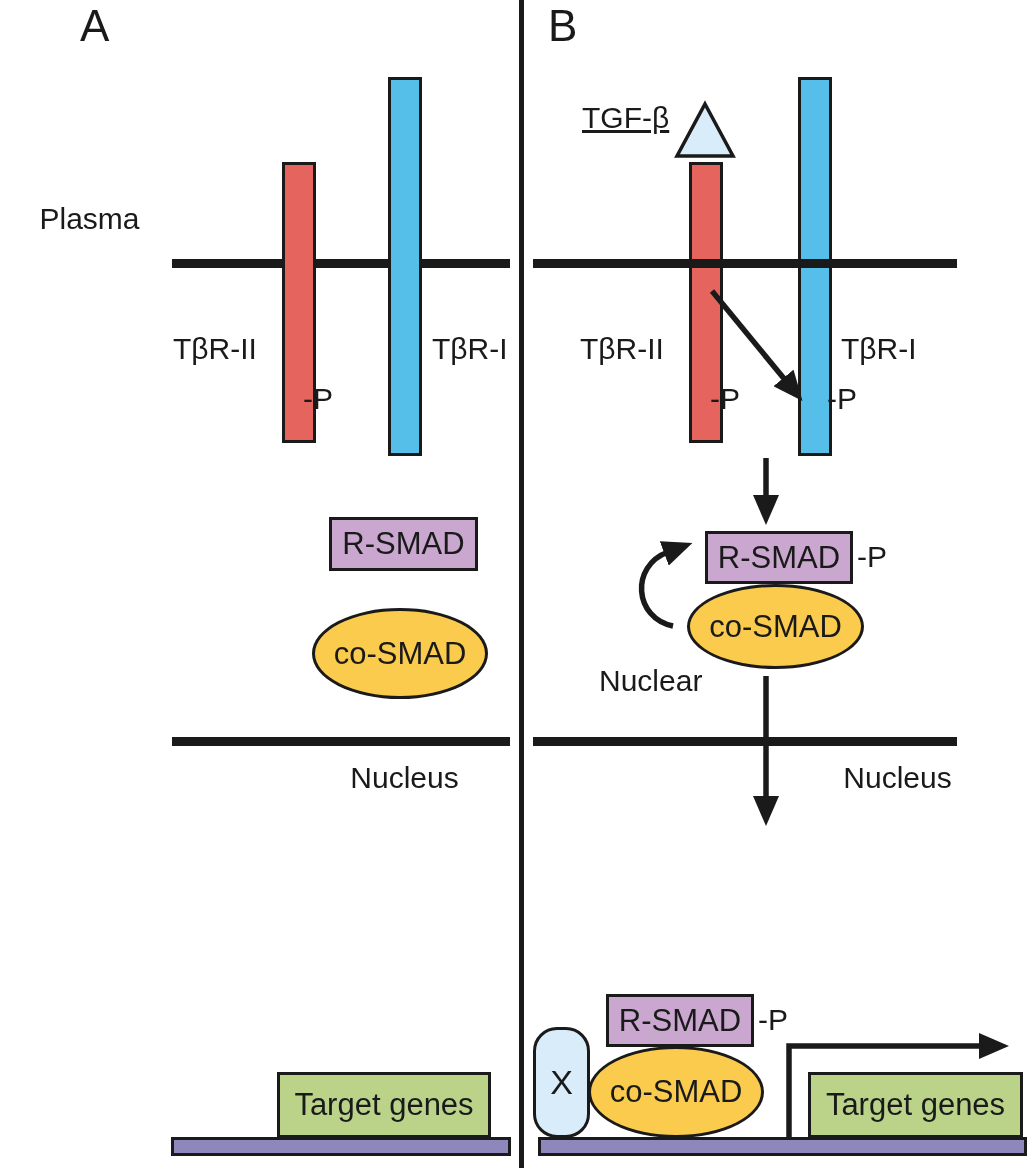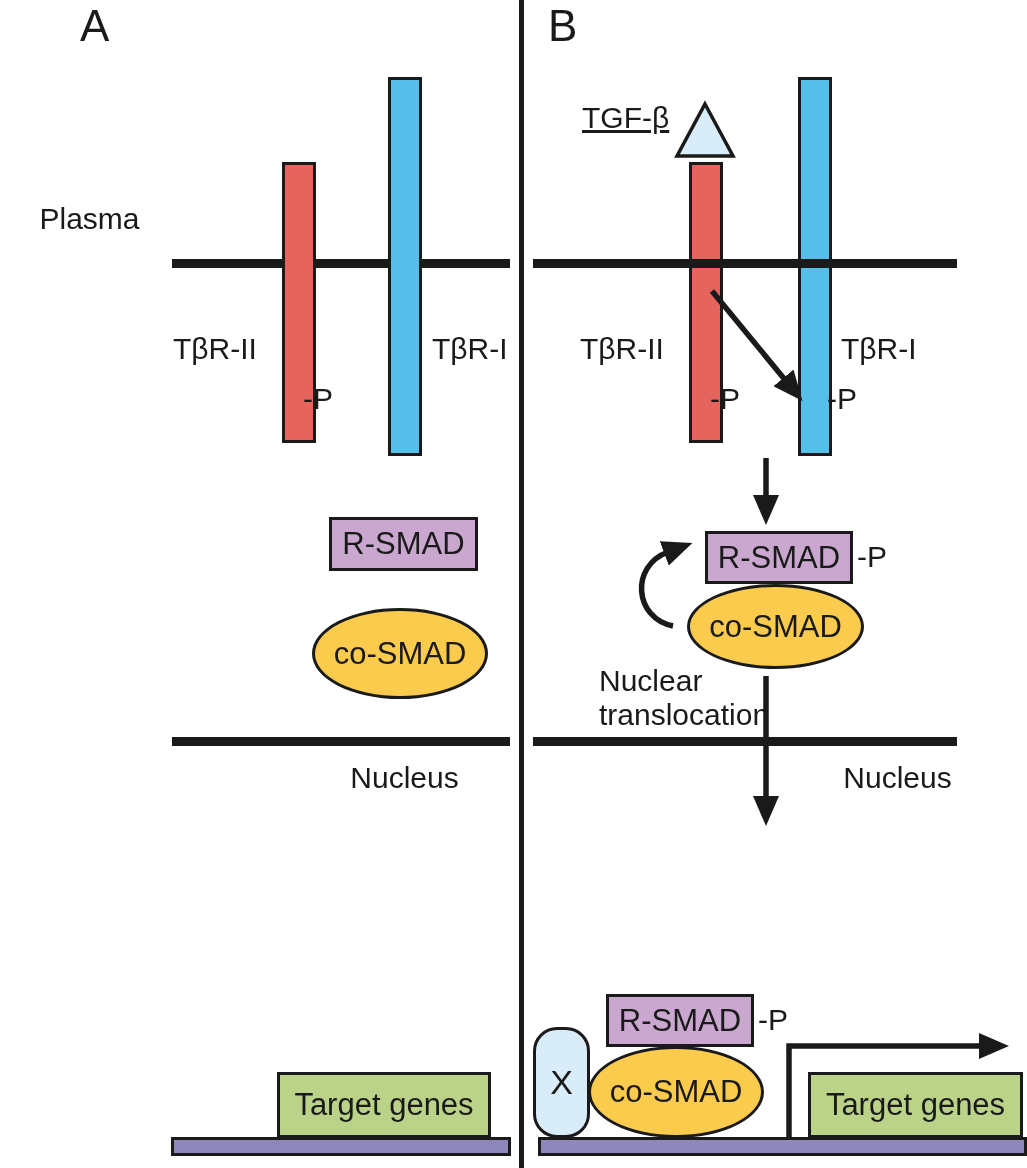--- a/index.html
+++ b/index.html
@@ -84,21 +84,20 @@
   <div class="cosmad" style="left:687px;top:584px;width:177px;height:85px;">
     <span>co-SMAD</span>
   </div>
   <div class="rsmad" style="left:705px;top:531px;width:148px;height:53px;">
     <span>R-SMAD</span>
   </div>
   <div class="lbl" style="left:857px;top:540px;">-P</div>
 
   <div class="lbl" style="left:571px;top:664px;margin-left:28px;">
     <div>Nuclear</div>
-    <div>translocation</div>
   </div>
 
   <div class="hline" style="left:533px;top:737px;width:424px;"></div>
   <div class="lbl right" style="left:828px;top:761px;width:125px;">Nucleus</div>
 
   <div class="xbox" style="left:533px;top:1027px;width:57px;height:111px;">
     <span>X</span>
   </div>
   <div class="cosmad" style="left:588px;top:1046px;width:176px;height:92px;">
     <span>co-SMAD</span>

